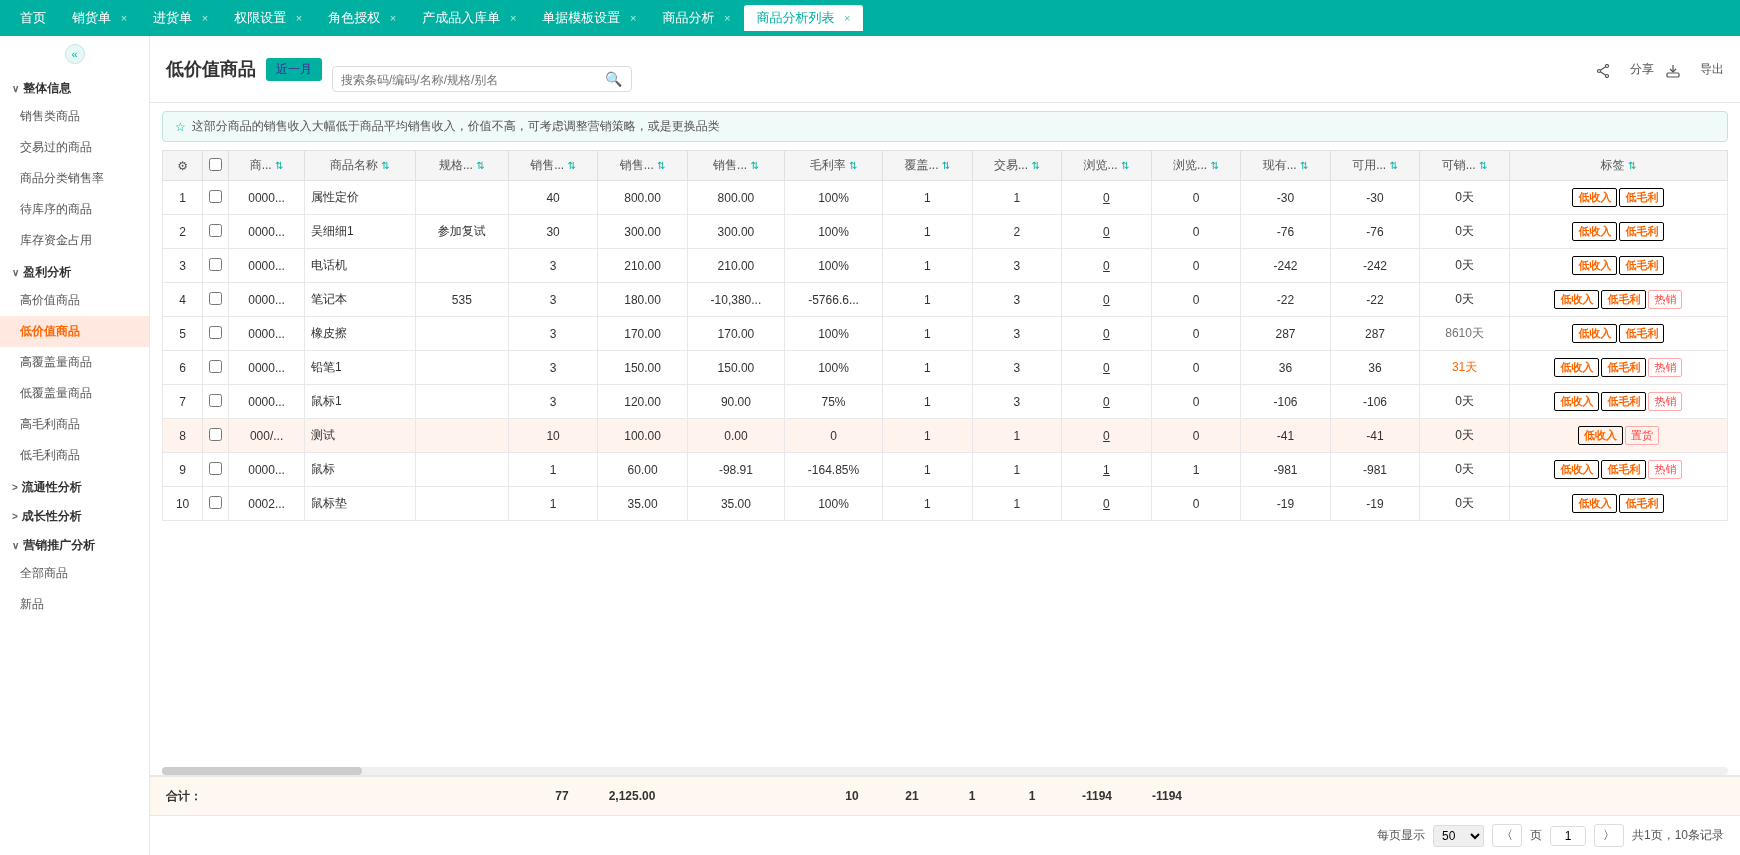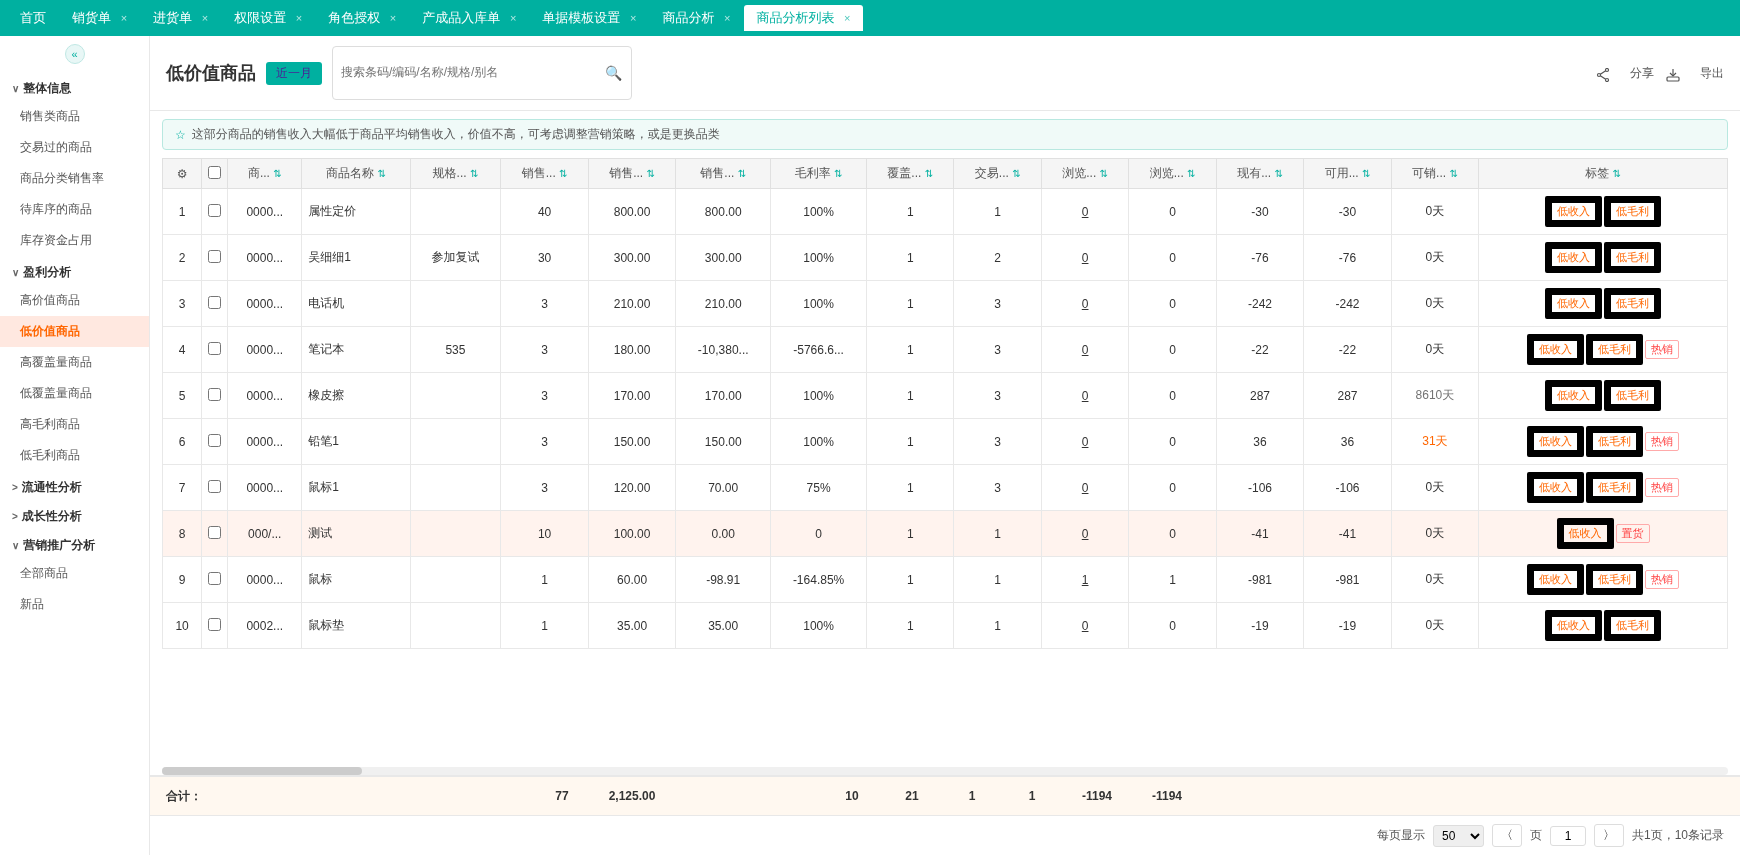--- a/index.html
+++ b/index.html
@@ -85,27 +85,28 @@
       background: #00b0a0;
       color: #4c1d95;
       border: none;
       border-radius: 3px;
       padding: 3px 10px;
       font-size: 12px;
       cursor: pointer;
     }
     .search-box {
       display: flex;
-      align-items: flex-start;
+      align-items: flex-end;
       border: 1px solid #ddd;
       border-radius: 4px;
-      padding: 18px 8px;
+      padding: 4px 8px;
       gap: 6px;
       flex: 1;
       max-width: 300px;
+      margin-top: 20px;
     }
     .search-box input {
       border: none;
       outline: none;
       font-size: 12px;
       flex: 1;
       color: #aaa;
     }
     .search-icon { color: #ff6600; font-size: 14px; }
     .header-actions {
@@ -186,21 +187,21 @@
     }
     tbody td.text-left { text-align: left; }
     
     .tag { 
       display: inline-block;
       padding: 1px 5px;
       border-radius: 2px;
       font-size: 11px;
       margin: 1px;
     }
-    .tag-orange { color: #ff6600; border: 7px solid #000000; }
+    .tag-orange { color: #ff6600; border: 1px solid #000000; font-weight: bold; }
     .tag-red { color: #ff4444; border: 1px solid #ffaaaa; }
     
     .link-underline { text-decoration: underline; color: #333; cursor: pointer; }
     
     
     .footer-total {
       background: #fff8f0;
       border-top: 2px solid #e8e8e8;
       padding: 8px 16px;
       display: flex;
@@ -512,21 +513,21 @@
             <tr>
     <td>7</td>
     <td class="checkbox-cell">
       <input type="checkbox" style="">
     </td>
     <td>0000...</td>
     <td class="text-left">鼠标1</td>
     <td></td>
     <td>3</td>
     <td>120.00</td>
-    <td>70.00</td>
+    <td>90.00</td>
     <td>75%</td>
     <td>1</td>
     <td>3</td>
     <td><span class="link-underline">0</span></td>
     <td>0</td>
     <td>-106</td>
     <td>-106</td>
     <td style="color:#333">0天</td>
     <td><span class="tag tag-orange">低收入</span><span class="tag tag-orange">低毛利</span><span class="tag tag-red">热销</span></td>
   </tr>

